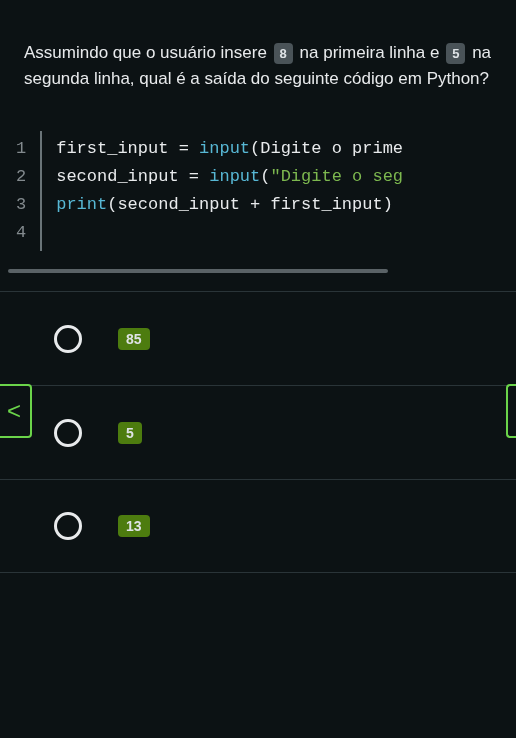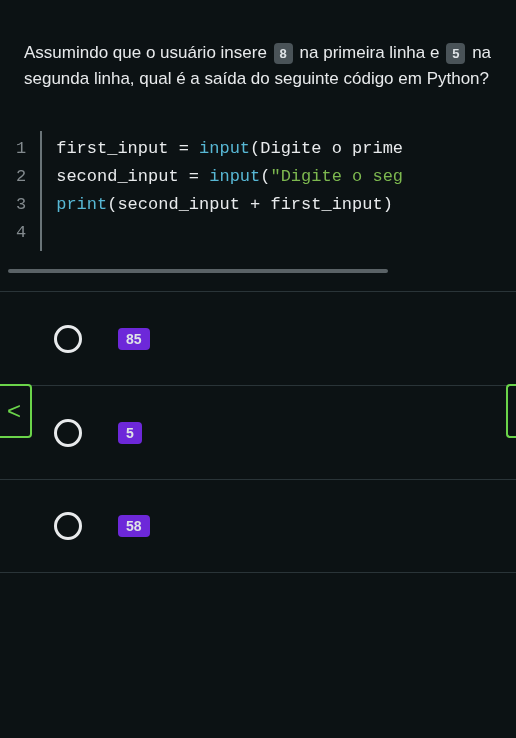--- a/index.html
+++ b/index.html
@@ -82,21 +82,21 @@
     .radio {
       width: 28px;
       height: 28px;
       border: 3px solid #e8eaec;
       border-radius: 50%;
       flex-shrink: 0;
       margin-right: 36px;
     }
     .option-badge {
       display: inline-block;
-      background: #6d28d9;
+      background: #4d7c0f;
       color: #dfe3e6;
       border-radius: 4px;
       font-size: 14px;
       padding: 3px 8px;
       font-weight: bold;
     }
     .nav-prev {
       position: absolute;
       left: -2px;
       top: 384px;
@@ -151,20 +151,20 @@
     <div class="option-row">
       <div class="radio"></div>
       <span class="option-badge">85</span>
     </div>
     <div class="option-row">
       <div class="radio"></div>
       <span class="option-badge">5</span>
     </div>
     <div class="option-row">
       <div class="radio"></div>
-      <span class="option-badge">58</span>
+      <span class="option-badge">13</span>
     </div>
   </div>
 
 <div class="nav-prev">
   <span>&lt;</span>
 </div>
 <div class="nav-next"></div>
 
 </body></html>

